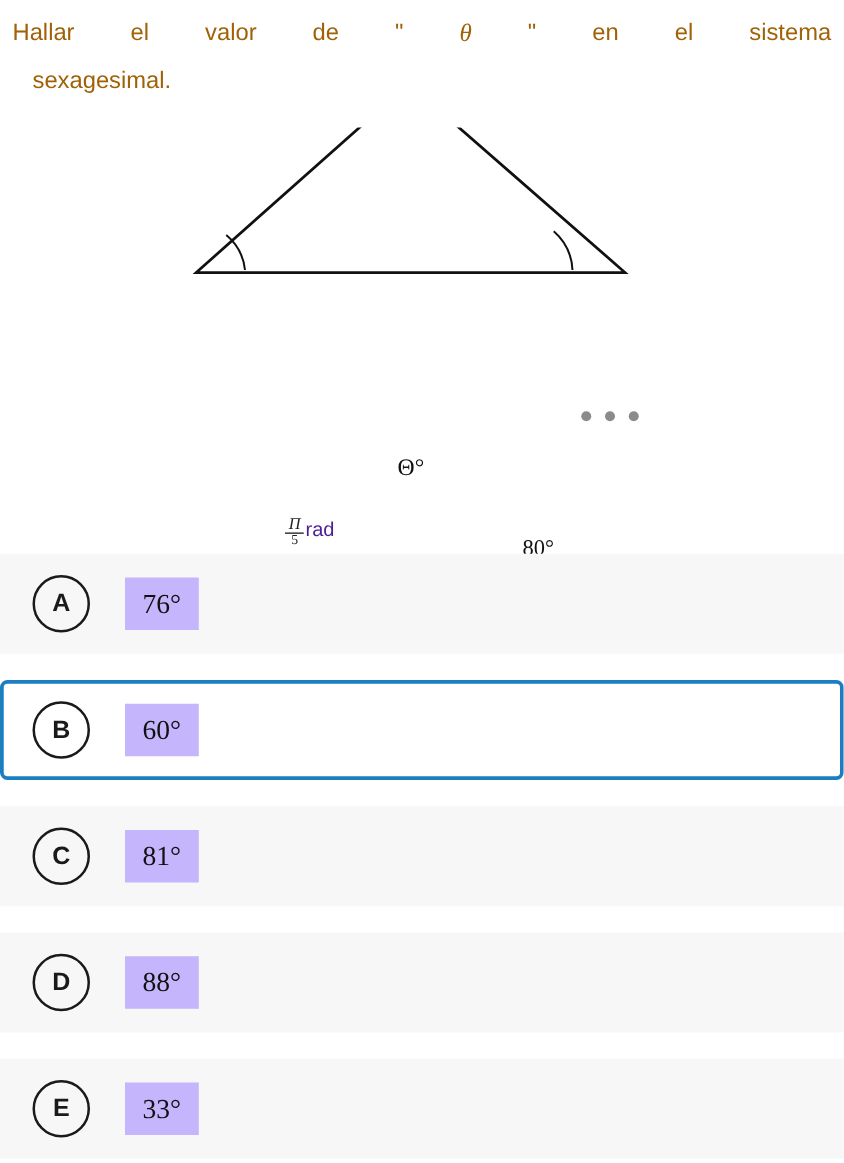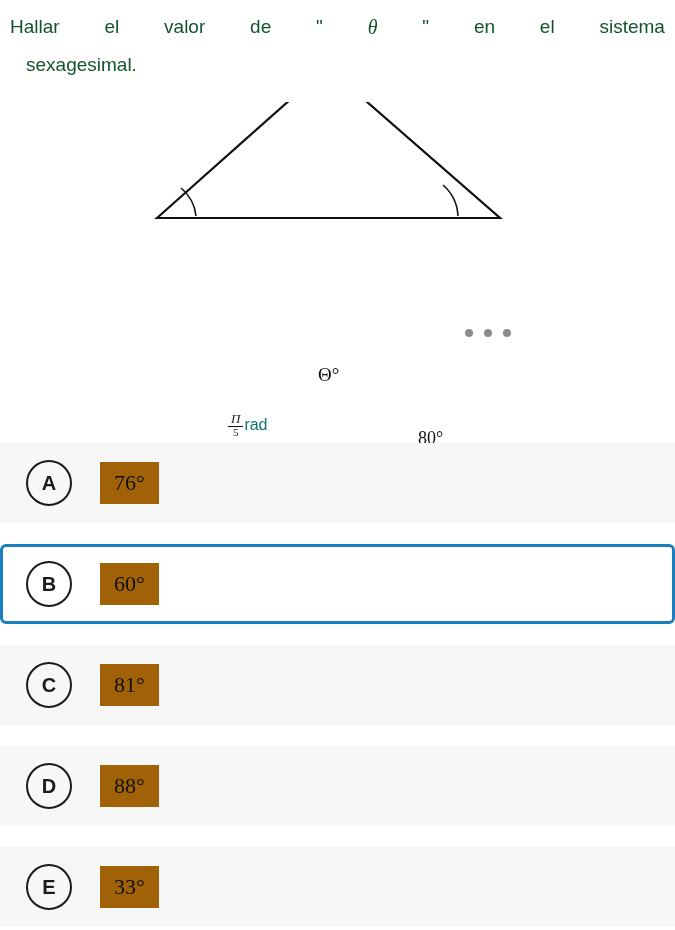--- a/index.html
+++ b/index.html
@@ -18,21 +18,21 @@
     position: relative;
     width: 675px;
     height: 930px;
   }
 
   
   .question {
     padding: 8px 10px 0 10px;
     font-size: 19px;
     line-height: 38px;
-    color: #14532d;
+    color: #a16207;
   }
   .q-line1 {
     display: flex;
     justify-content: space-between;
     width: 100%;
     white-space: nowrap;
   }
   .q-line1 span {
     display: inline-block;
   }
@@ -115,21 +115,21 @@
     background: #111;
   }
   .frac .den {
     padding: 0 3px;
     font-size: 11px;
   }
   .rad-text {
     font-family: "Liberation Sans", sans-serif;
     font-size: 16px;
     margin-left: 1px;
-    color: #0f766e;
+    color: #4c1d95;
   }
 
   
   .options {
     position: absolute;
     left: 0;
     top: 443px;
     width: 675px;
   }
   .option {
@@ -159,21 +159,21 @@
     font-weight: bold;
     color: #1a1a1a;
     flex: none;
     box-sizing: border-box;
   }
   .option.selected .opt-letter {
     margin-left: 23px;
   }
   .opt-value {
     margin-left: 28px;
-    background: #a16207;
+    background: #c4b5fd;
     padding: 8px 14px;
     font-family: "Liberation Serif", serif;
     font-size: 22px;
     color: #111;
     min-width: 56px;
     box-sizing: border-box;
     text-align: right;
   }
 </style>
 </head>

